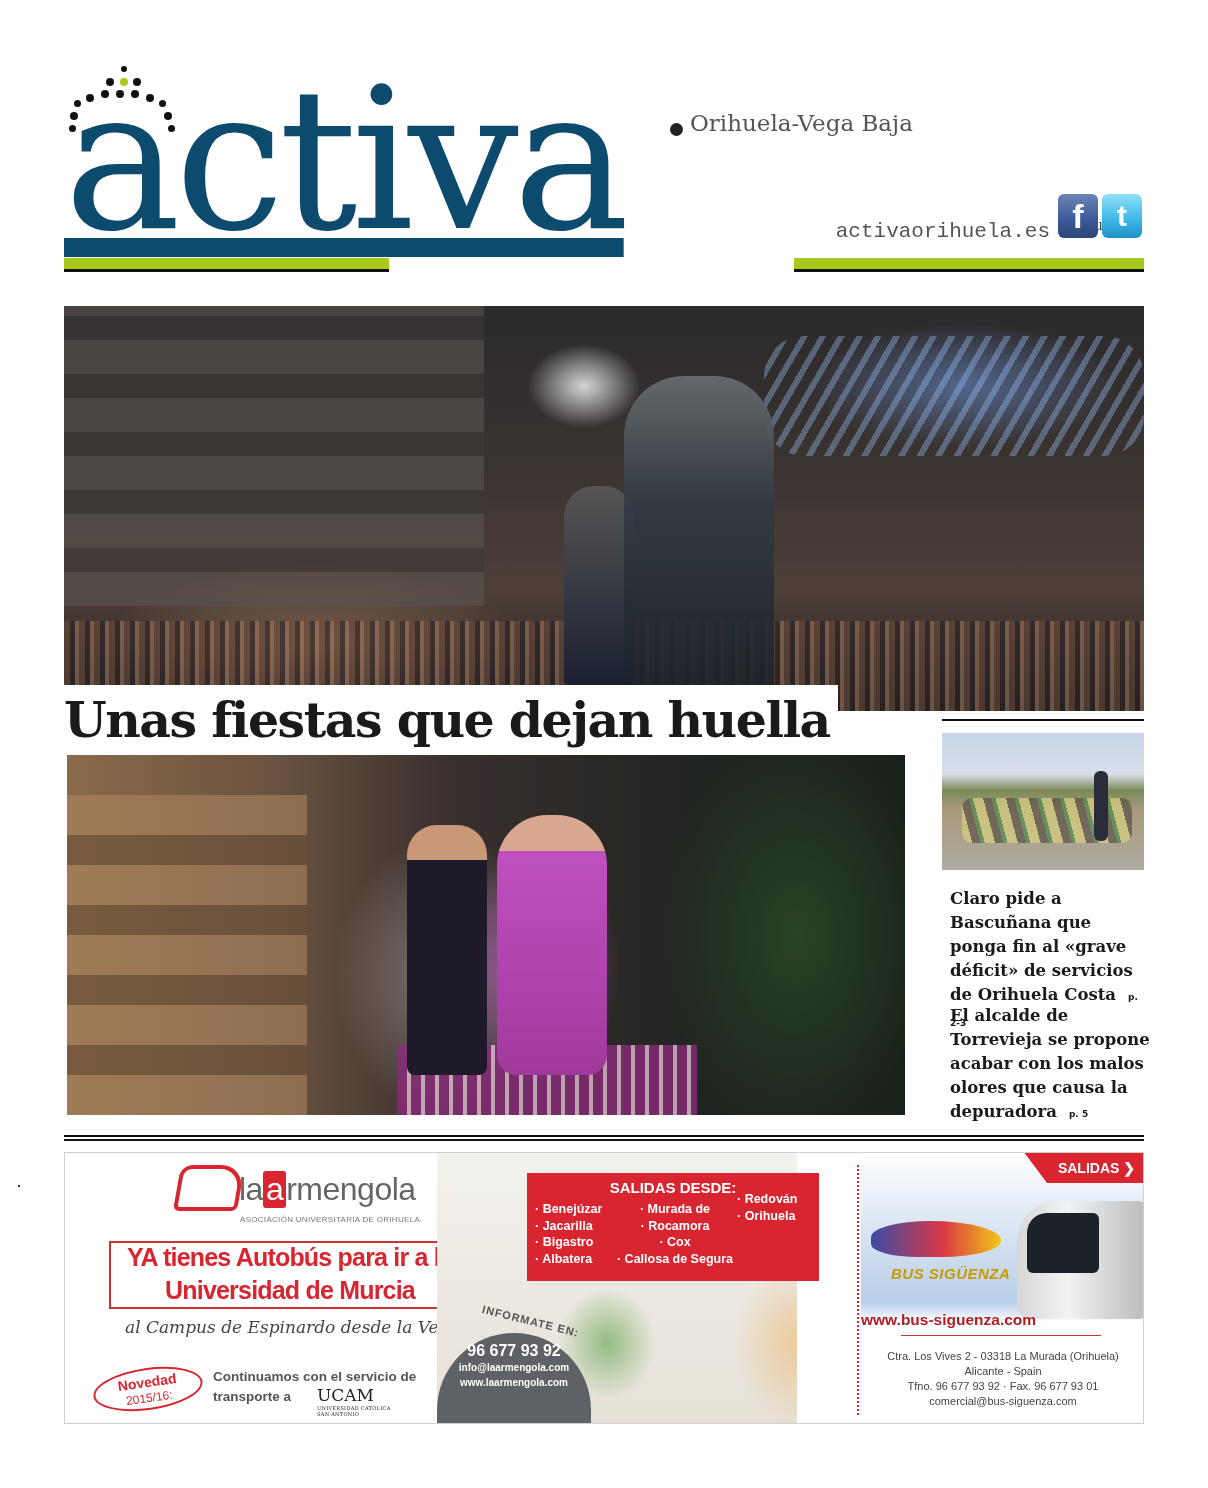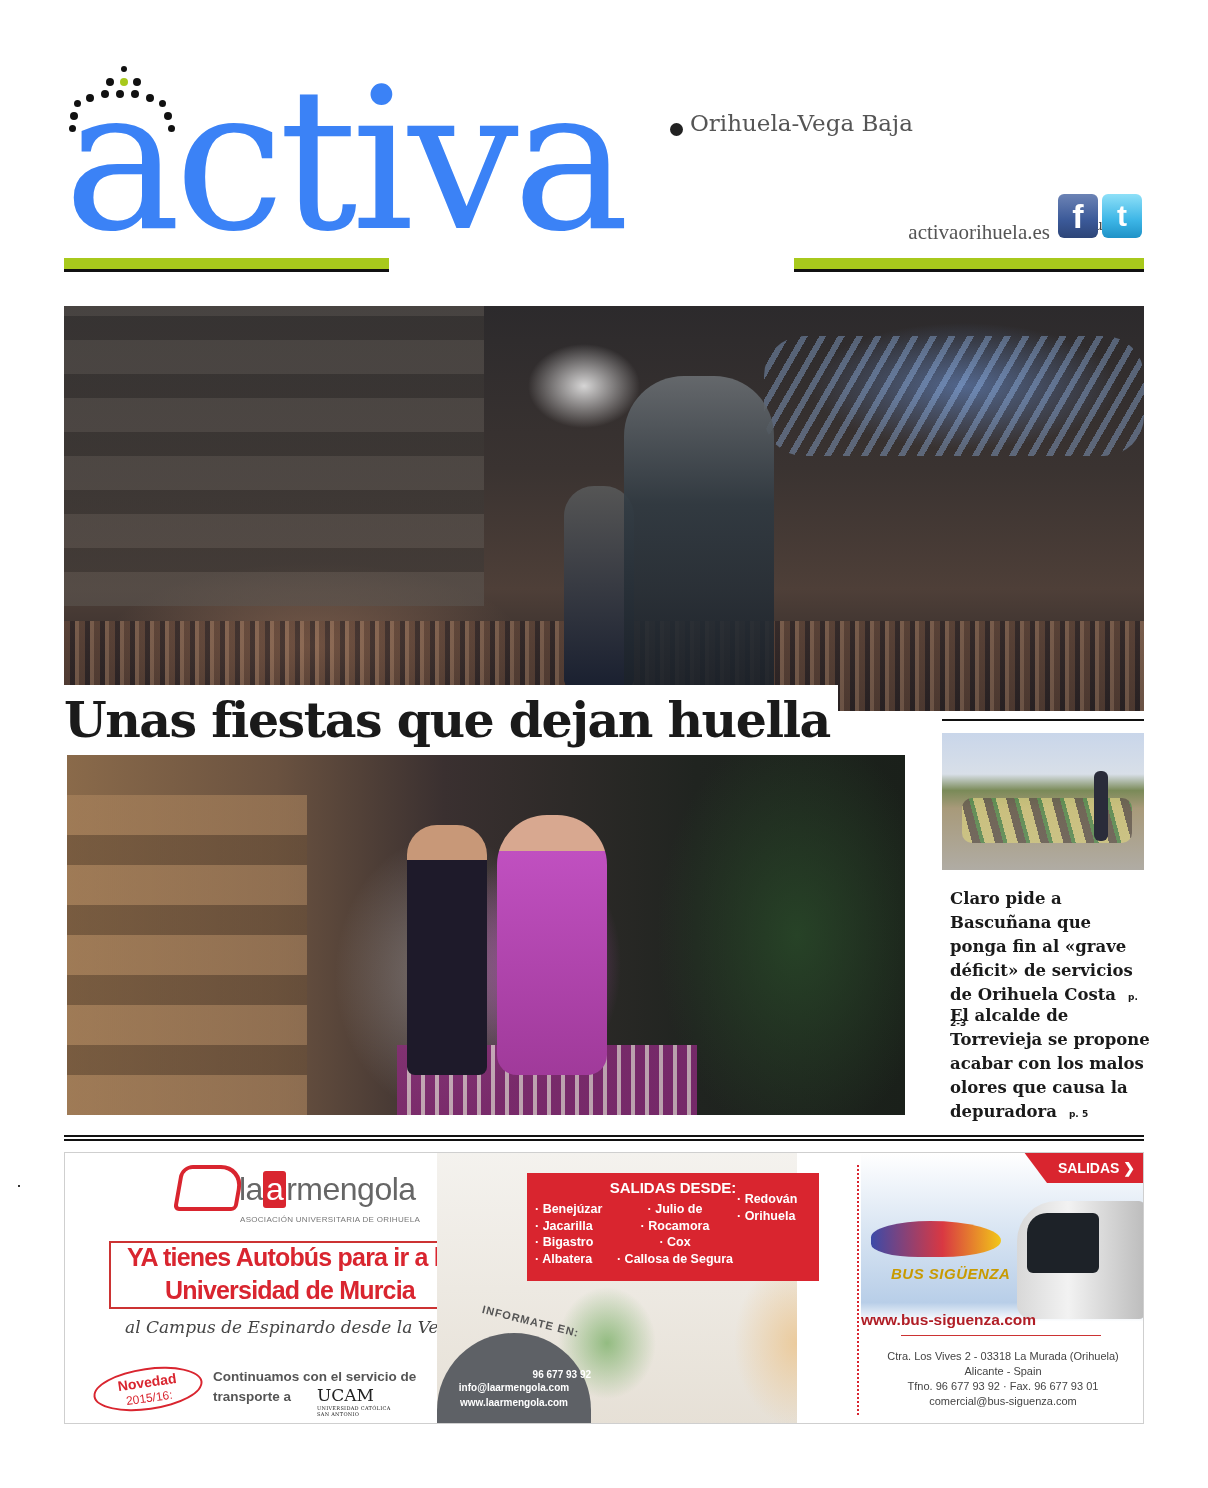--- a/index.html
+++ b/index.html
@@ -5,31 +5,31 @@
   * { box-sizing: border-box; margin: 0; padding: 0; }
   html, body { width: 1208px; height: 1488px; background: #ffffff; overflow: hidden; }
   body { position: relative; font-family: "DejaVu Sans", sans-serif; color: #1a1a1a; }
 
   
   .masthead { position: absolute; left: 64px; top: 60px; width: 1080px; height: 220px; }
   .logo-wrap { position: absolute; left: 0; top: 0; width: 600px; height: 185px; }
   .logo-word {
     position: absolute; left: 0; top: 20px;
     font-family: "DejaVu Serif", serif; font-size: 196px; line-height: 160px;
-    color: #3b82f6; letter-spacing: -6px; font-weight: normal;
+    color: #0c4a6e; letter-spacing: -6px; font-weight: normal; text-decoration: underline;
   }
   .crown { position: absolute; left: 0; top: 0; width: 130px; height: 90px; }
   .crown span { position: absolute; border-radius: 50%; background: #111; }
   .tagline-dot { position: absolute; left: 606px; top: 63px; width: 13px; height: 13px; border-radius: 50%; background: #222; }
   .tagline {
     position: absolute; left: 626px; top: 50px;
     font-family: "DejaVu Serif", serif; font-size: 23px; color: #555;
   }
   .follow-label { position: absolute; right: 8px; top: 113px; font-family: "DejaVu Serif", serif; font-size: 14px; color: #444; margin-top: 44px; }
-  .site-url { position: absolute; right: 94px; top: 160px; font-family: Liberation Serif, serif; font-size: 21px; color: #555; }
+  .site-url { position: absolute; right: 94px; top: 160px; font-family: Liberation Mono, monospace; font-size: 21px; color: #555; }
   .social { position: absolute; top: 134px; width: 40px; height: 44px; border-radius: 6px; color: #fff; font-weight: bold; font-family: "Liberation Sans", sans-serif; display: flex; align-items: center; justify-content: center; font-size: 34px; }
   .social.fb { right: 46px; background: linear-gradient(#6c83b5, #3b5998 60%, #2d4578); }
   .social.tw { right: 2px; background: linear-gradient(#8ee0f8, #3cb5e6 60%, #1f92c7); font-size: 30px; }
 
   .rule-left { position: absolute; left: 0; top: 198px; width: 325px; height: 14px; background: #a8c91c; border-bottom: 3px solid #111; }
   .rule-right { position: absolute; right: 0; top: 198px; width: 350px; height: 14px; background: #a8c91c; border-bottom: 3px solid #111; }
   .issue-date {
     position: absolute; left: 350px; top: 195px;
     font-family: "DejaVu Serif", serif; font-size: 17px; color: #222; white-space: nowrap;
   }
@@ -110,21 +110,21 @@
     background:
       radial-gradient(ellipse 90px 120px at 360px 190px, rgba(235,200,150,0.9), transparent 70%),
       radial-gradient(ellipse 70px 80px at 170px 190px, rgba(110,170,90,0.7), transparent 70%),
       linear-gradient(180deg, #f4f2ee 0%, #e6e0d6 100%); }
   .salidas { position: absolute; left: 90px; top: 20px; width: 292px; height: 108px; background: #d9252f; color: #fff; font-family: "Liberation Sans", sans-serif; font-weight: bold; }
   .salidas .st { position: absolute; left: 0; width: 100%; top: 6px; text-align: center; font-size: 15px; }
   .salidas .col { position: absolute; top: 28px; font-size: 12.5px; line-height: 16.5px; }
   .salidas .c1 { left: 8px; } .salidas .c2 { left: 88px; text-align: center; width: 120px; } .salidas .c3 { left: 210px; top: 18px; }
   .info-circle { position: absolute; left: 0; top: 180px; width: 154px; height: 92px; background: #5e6166; border-radius: 80px 80px 0 0; color: #fff; font-family: "Liberation Sans", sans-serif; font-weight: bold; text-align: center; }
   .info-label { position: absolute; left: 44px; top: 162px; font-family: "Liberation Sans", sans-serif; font-weight: bold; font-size: 11px; color: #555; transform: rotate(14deg); letter-spacing: 1px; }
-  .info-circle .ph { margin-top: 36px; font-size: 10px; text-align: right; }
+  .info-circle .ph { margin-top: 9px; font-size: 16px; }
   .info-circle .em { font-size: 10px; line-height: 15px; }
 
   .ad-dots { position: absolute; left: 792px; top: 12px; width: 2px; height: 250px; background: repeating-linear-gradient(0deg, #d9252f 0 2px, transparent 2px 4px); }
 
   .ad-right { position: absolute; left: 796px; top: 0; width: 284px; height: 272px;
     background: linear-gradient(180deg, #ffffff 0%, #dde8f4 25%, #b8cee8 55%, #ffffff 62%); }
   .colabora { position: absolute; right: 0; top: 0; width: 140px; height: 30px; background: #d9252f; color: #fff; font-family: "Liberation Sans", sans-serif; font-weight: bold; font-size: 14px; line-height: 30px; text-align: right; padding-right: 10px; clip-path: polygon(14% 0, 100% 0, 100% 100%, 30% 100%); }
   .bus-shape { position: absolute; right: 0; top: 48px; width: 128px; height: 118px; background: linear-gradient(90deg, #d8d8d8, #f2f2f2 40%, #bcbcbc); border-radius: 40px 6px 6px 14px; }
   .bus-shape::before { content: ""; position: absolute; left: 10px; top: 12px; width: 72px; height: 60px; background: #1d2228; border-radius: 20px 6px 6px 6px; }
   .swoosh { position: absolute; left: 10px; top: 68px; width: 130px; height: 36px; background: linear-gradient(90deg, #2b3aa0 0%, #d9252f 55%, #f5c400 100%); border-radius: 50% 60% 50% 40%; opacity: .9; }
@@ -237,21 +237,21 @@
   <div class="ad-mid">
     <div class="salidas">
       <div class="st">SALIDAS DESDE:</div>
       <div class="col c1">
         <div>· Benejúzar</div>
         <div>· Jacarilla</div>
         <div>· Bigastro</div>
         <div>· Albatera</div>
       </div>
       <div class="col c2">
-        <div>· Julio de</div>
+        <div>· Murada de</div>
         <div>· Rocamora</div>
         <div>· Cox</div>
         <div>· Callosa de Segura</div>
       </div>
       <div class="col c3">
         <div>· Redován</div>
         <div>· Orihuela</div>
       </div>
     </div>
     <div class="info-label">INFORMATE EN:</div>

